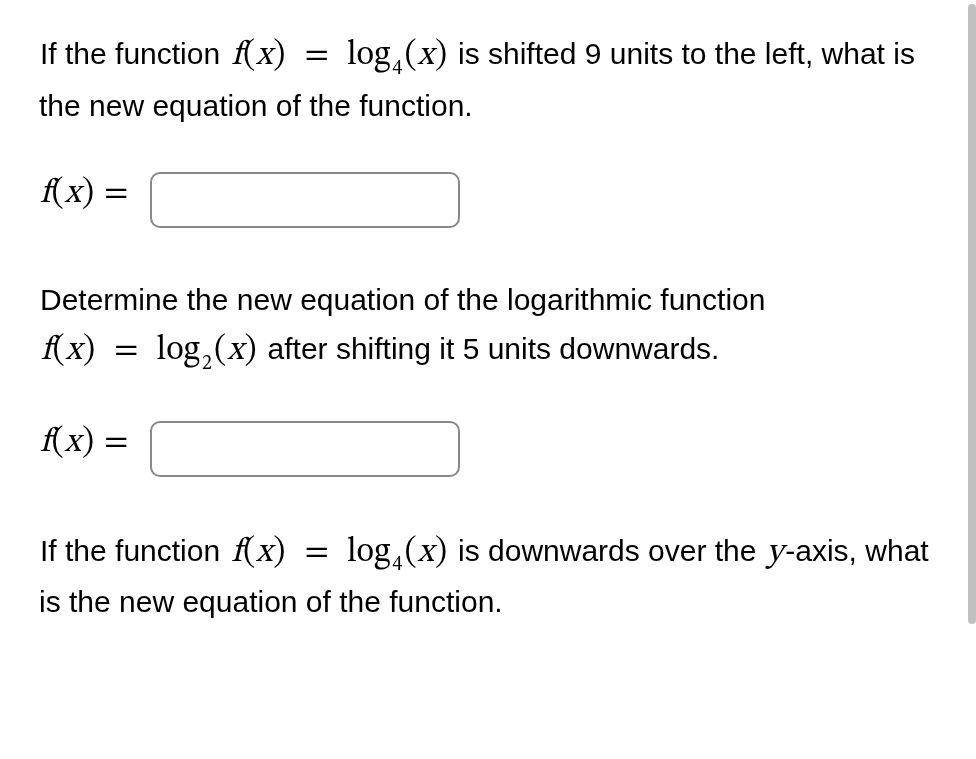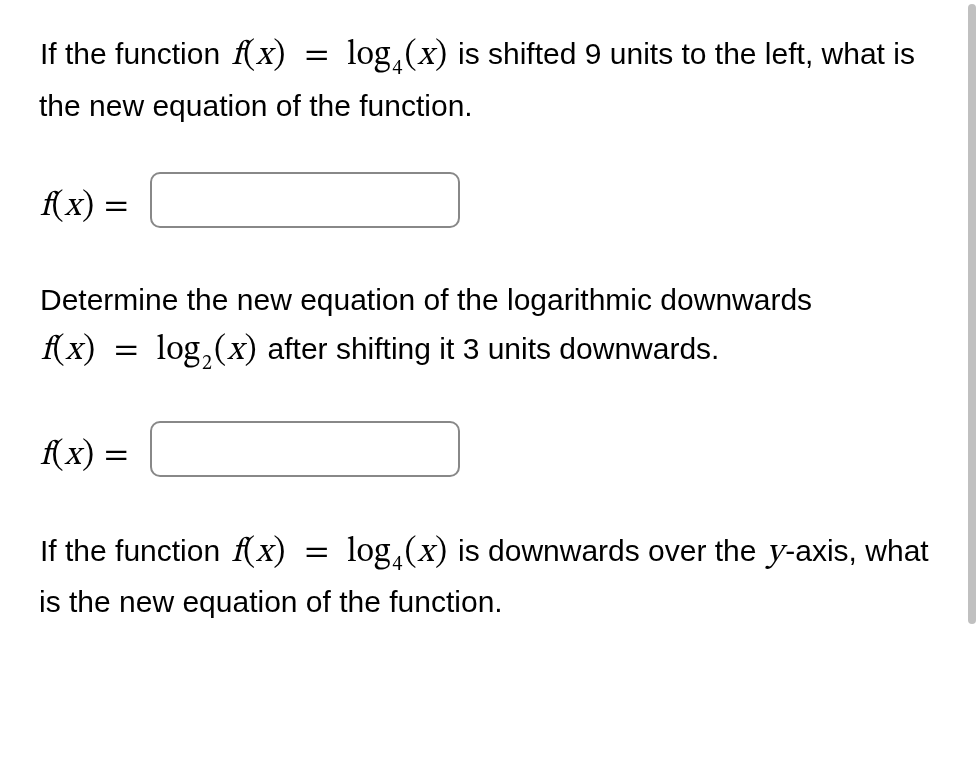--- a/index.html
+++ b/index.html
@@ -25,21 +25,21 @@
     right: 0;
     top: 0;
     width: 8px;
     height: 620px;
     background: #c0c0c0;
     border-radius: 4px;
   }
   .question-block { margin-bottom: 42px; line-height: 1.55; }
   .answer-row {
     display: flex;
-    align-items: flex-end;
+    align-items: flex-start;
     margin-bottom: 48px;
     gap: 10px;
   }
   .math {
     font-family: "Cambria Math", "STIX Two Math", "Times New Roman", serif;
     font-size: 34px;
     font-style: italic;
     white-space: nowrap;
   }
   .math .rm { font-style: normal; }
@@ -78,27 +78,27 @@
 </div>
 
 <div class="answer-row">
   <span class="math">
     f<span class="paren">(</span>x<span class="paren">)</span><span class="eq">=</span>
   </span>
   <input type="text" class="answer-input" value="" style="">
 </div>
 
 <div class="question-block">
-  <span>Determine the new equation of the logarithmic downwards </span>
+  <span>Determine the new equation of the logarithmic function </span>
   <span class="math nobr">
     <span>f<span class="paren">(</span>x<span class="paren">)</span></span>
     <span class="eq">=</span>
     <span class="rm">log</span><span class="sub">2</span><span class="paren">(</span>x<span class="paren">)</span>
   </span>
-  <span> after shifting it 3 units downwards.</span>
+  <span> after shifting it 5 units downwards.</span>
 </div>
 
 <div class="answer-row">
   <span class="math">
     f<span class="paren">(</span>x<span class="paren">)</span><span class="eq">=</span>
   </span>
   <input type="text" class="answer-input" value="" style="">
 </div>
 
 <div class="question-block" style="margin-bottom:0;">

